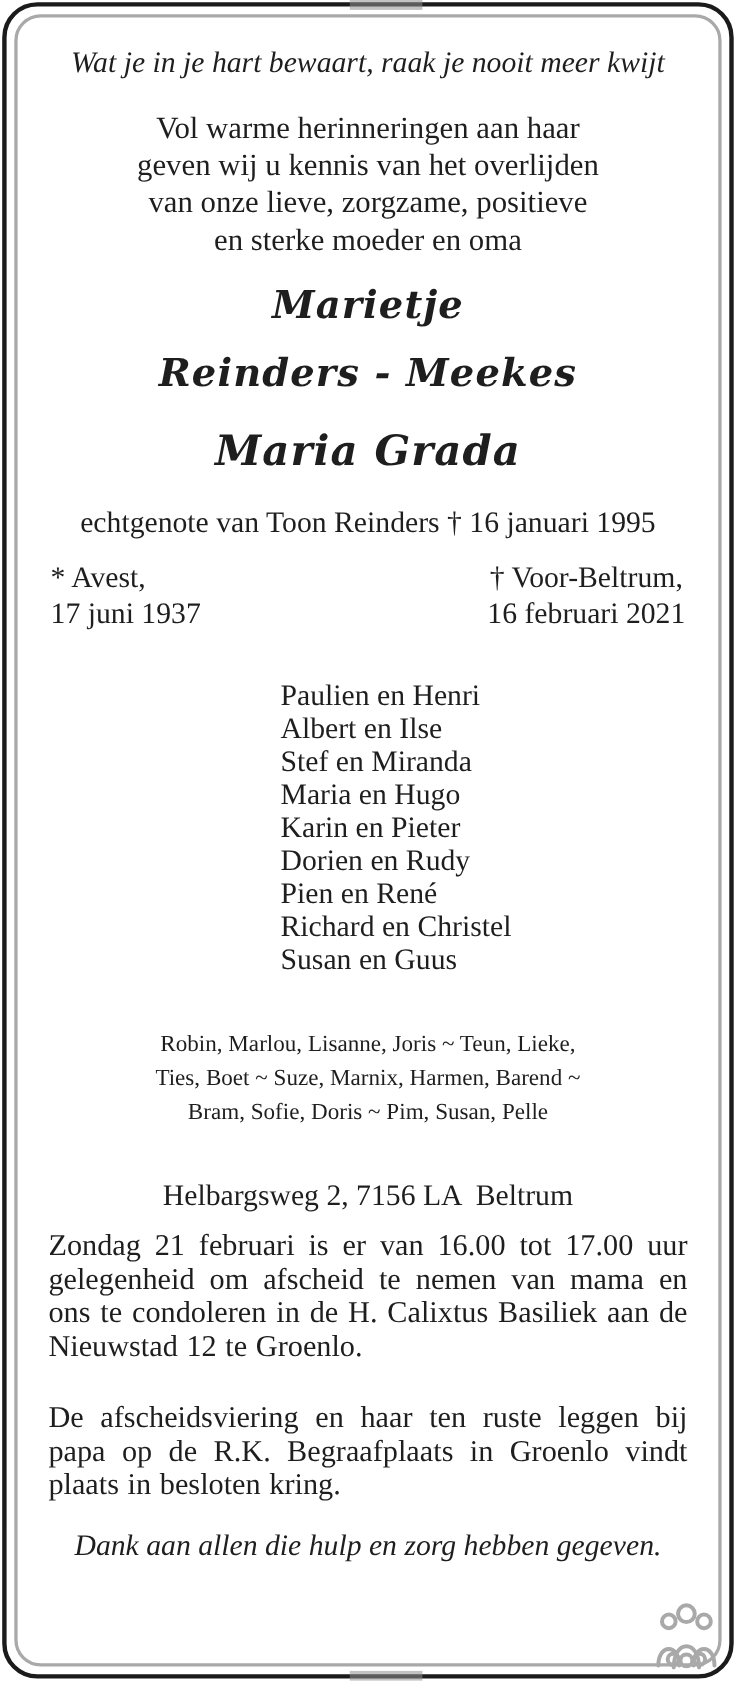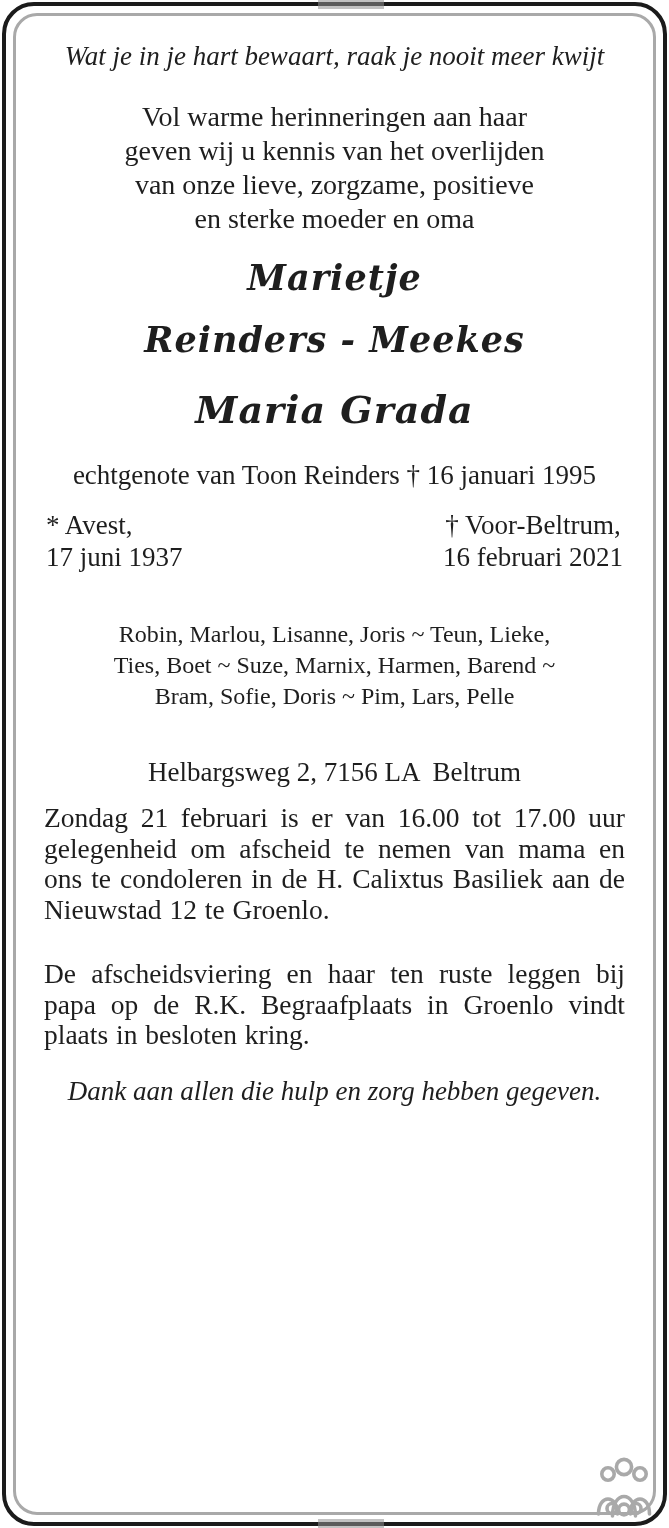--- a/index.html
+++ b/index.html
@@ -41,21 +41,21 @@
   .dates-row {
     margin-top:18px; display:flex; justify-content:space-between;
     font-size:27px; line-height:32px; padding:0 2px;
   }
   .dates-row .birth { text-align:left; }
   .dates-row .death { text-align:center; }
   .children {
     margin-top:44px; margin-left:211px; text-align:left;
     font-size:27px; line-height:30px; width:-moz-fit-content; width:fit-content;
   }
-  .grandchildren { margin-top:46px; font-size:24px; line-height:31px; }
+  .grandchildren { margin-top:46px; font-size:21px; line-height:31px; }
   .address { margin-top:44px; font-size:27px; line-height:32px; white-space:pre; }
   .para {
     margin:15px 0 0 0; text-align:justify; text-align-last:left;
     font-size:27.5px; line-height:30.5px; word-spacing:1px;
   }
   .para.second { margin-top:34px; }
   .thanks { margin-top:24px; font-style:italic; font-size:27px; line-height:32px; }
   .family-icon { position:absolute; right:16px; bottom:10px; }
 </style>
 </head>
@@ -90,25 +90,36 @@
       <div class="birth">
         <div>* Avest,</div>
         <div>17 juni 1937</div>
       </div>
       <div class="death">
         <div>† Voor-Beltrum,</div>
         <div>16 februari 2021</div>
       </div>
     </div>
 
+    <div class="children">
+      <div>Paulien en Henri</div>
+      <div>Albert en Ilse</div>
+      <div>Stef en Miranda</div>
+      <div>Maria en Hugo</div>
+      <div>Karin en Pieter</div>
+      <div>Dorien en Rudy</div>
+      <div>Pien en René</div>
+      <div>Richard en Christel</div>
+      <div>Susan en Guus</div>
+    </div>
 
     <div class="grandchildren">
       <div>Robin, Marlou, Lisanne, Joris ~ Teun, Lieke,</div>
       <div>Ties, Boet ~ Suze, Marnix, Harmen, Barend ~</div>
-      <div>Bram, Sofie, Doris ~ Pim, Lars, Pelle</div>
+      <div>Bram, Sofie, Doris ~ Pim, Susan, Pelle</div>
     </div>
 
     <div class="address">Helbargsweg 2, 7156 LA  Beltrum</div>
 
     <p class="para">Zondag 21 februari is er van 16.00 tot 17.00 uur gelegenheid om afscheid te nemen van mama en ons te condoleren in de H. Calixtus Basiliek aan de Nieuwstad 12 te Groenlo.</p>
 
     <p class="para second">De afscheidsviering en haar ten ruste leggen bij papa op de R.K. Begraafplaats in Groenlo vindt plaats in besloten kring.</p>
 
     <div class="thanks">Dank aan allen die hulp en zorg hebben gegeven.</div>
   </div>

